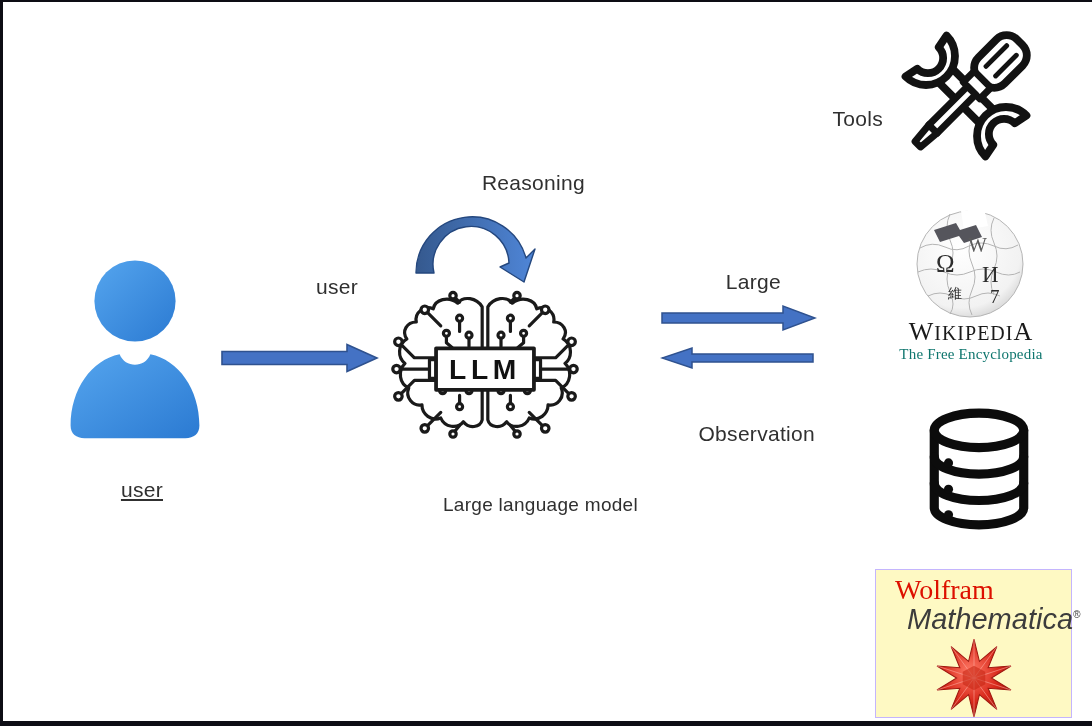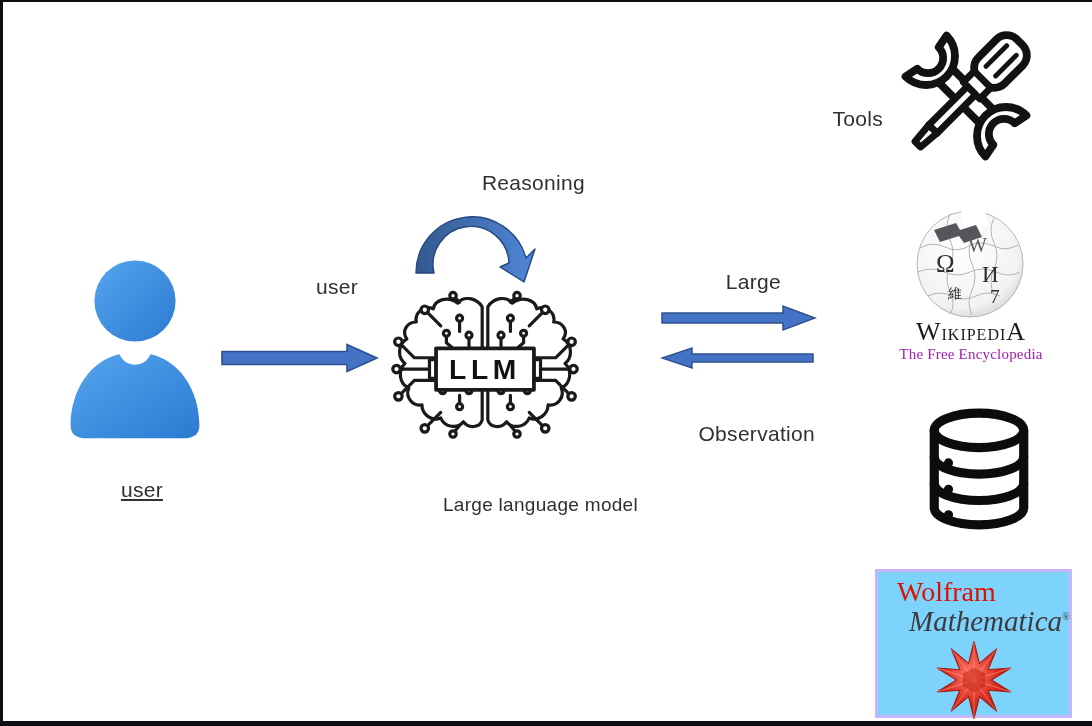--- a/index.html
+++ b/index.html
@@ -25,45 +25,45 @@
   }
   .wiki-word{
     position:absolute;
     font-family:"Liberation Serif", serif;
     color:#1a1a1a;
     text-align:center;
     letter-spacing:1px;
     line-height:1;
   }
   .wiki-word .big{font-size:26px;}
-  .wiki-word .mid{font-size:16px;}
+  .wiki-word .mid{font-size:20px;}
   .wiki-tag{
     position:absolute;
     font-family:"Liberation Serif", serif;
     font-size:15px;
-    color:#a21caf;
+    color:#0f766e;
     text-align:center;
     letter-spacing:.2px;
   }
   .wolfram-box{
     position:absolute;
     left:872px;top:567px;width:197px;height:149px;
-    background:#7dd3fc;
-    border:3px solid #c4b5fd;
+    background:#fef9c3;
+    border:1px solid #c4b5fd;
     box-sizing:border-box;
   }
   .wolfram-line1{
     font-family:"Liberation Serif", serif;
     font-size:28px;
     color:#dd1100;
     margin:6px 0 0 19px;
     line-height:1;
   }
   .wolfram-line2{
-    font-family:Liberation Serif, serif;
+    font-family:Liberation Sans, sans-serif;
     font-style:italic;
     font-size:29px;
     color:#3c3c3c;
     margin:0 0 0 31px;
     line-height:1.05;
   }
   .wolfram-line2 sup{font-size:10px;color:#3c3c3c;}
   .spikey-wrap{display:flex;justify-content:center;margin-top:3px;}
 </style>
 </head>

